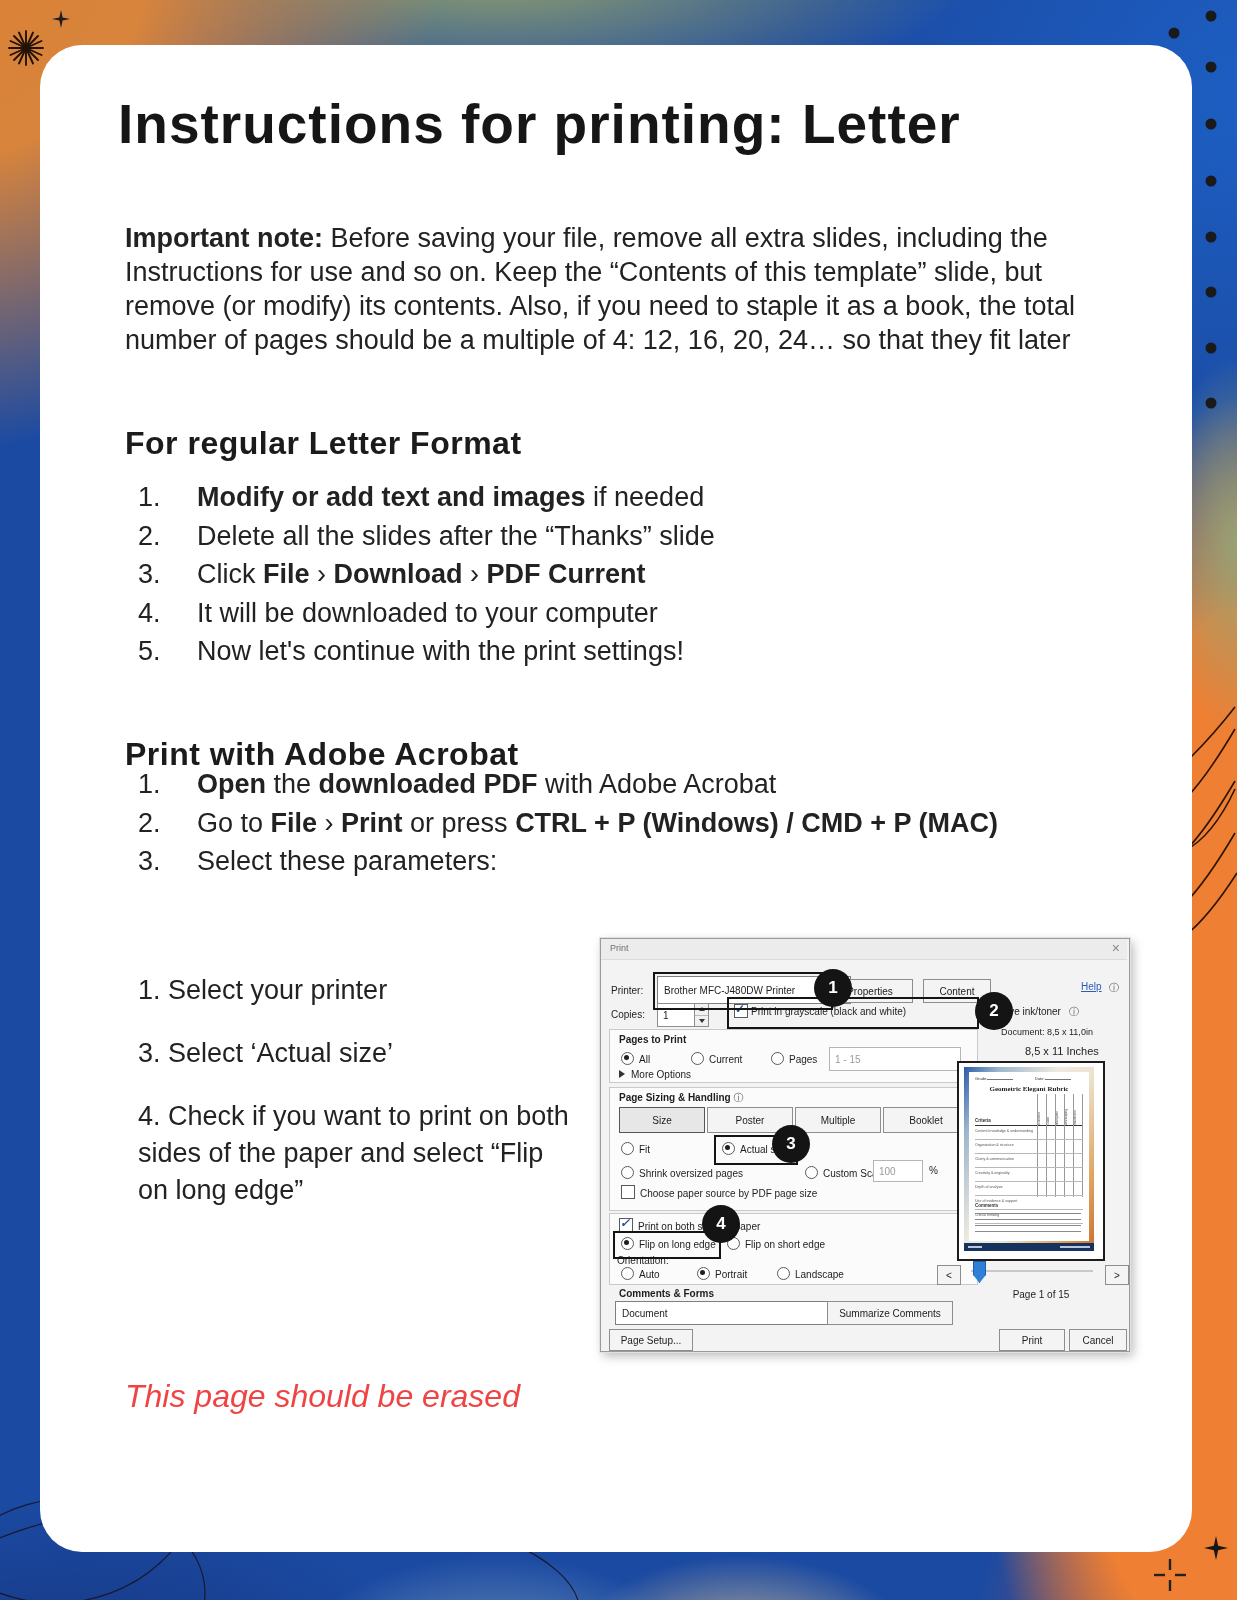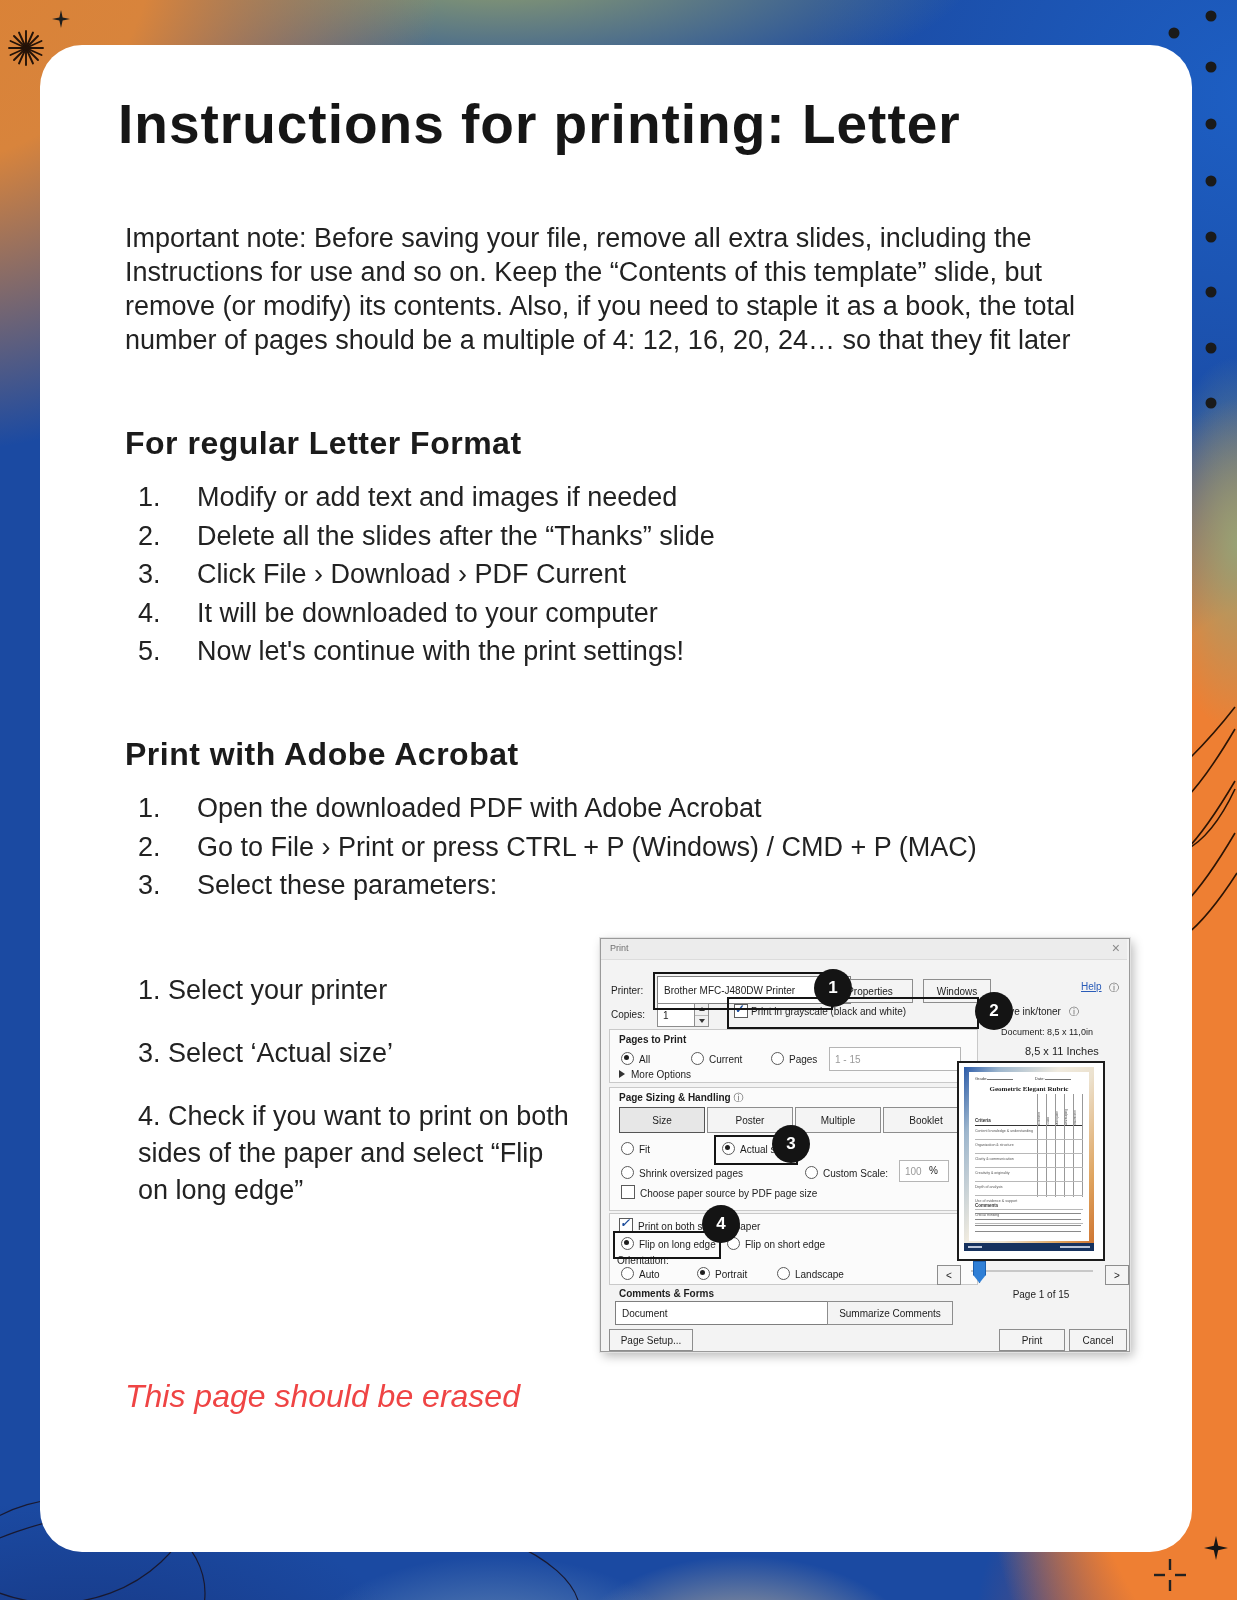--- a/index.html
+++ b/index.html
@@ -18,21 +18,21 @@
       radial-gradient(ellipse 520px 280px at 6% 106%, #16337c 0%, rgba(22,51,124,0) 70%),
       radial-gradient(ellipse 640px 540px at 102% 6%, #1d5fc4 0%, rgba(29,95,196,0) 72%);
   }
   .a{position:absolute;}
   .card{
     position:absolute;left:40px;top:45px;width:1152px;height:1507px;
     background:#ffffff;border-radius:42px;z-index:1;
   }
   .title{font-size:55px;font-weight:700;letter-spacing:1px;color:#161616;white-space:nowrap;}
   .note{font-size:27px;line-height:34px;color:#222;}
-  .b{font-weight:400;}
+  .b{font-weight:700;}
   .h2{font-size:32px;font-weight:700;letter-spacing:.5px;color:#1b1b1b;white-space:nowrap;}
   ol.steps-ol{list-style:none;margin:0;padding:0;counter-reset:n;font-size:27px;line-height:38.5px;color:#222;}
   ol.steps-ol li{counter-increment:n;position:relative;padding-left:59px;}
   ol.steps-ol li::before{content:counter(n) ".";position:absolute;left:0;}
   .steps div{font-size:27px;line-height:37px;margin-bottom:26px;color:#222;}
   .erase{font-size:32px;font-style:italic;color:#ef4444;}
 
   
   .dlg{
     position:absolute;left:600px;top:938px;width:528px;height:412px;
@@ -157,21 +157,21 @@
     <div class="a h2" style="left:85px;top:380px">For regular Letter Format</div>
     <ol class="a steps-ol" style="left:98px;top:433px;width:930px">
         <li><span class="b">Modify or add text and images</span><span> if needed</span></li>
         <li><span>Delete all the slides after the “Thanks” slide</span></li>
         <li><span>Click </span><span class="b">File</span><span> › </span><span class="b">Download</span><span> › </span><span class="b">PDF Current</span></li>
         <li><span>It will be downloaded to your computer</span></li>
         <li><span>Now let's continue with the print settings!</span></li>
       </ol>
 
     <div class="a h2" style="left:85px;top:691px">Print with Adobe Acrobat</div>
-    <ol class="a steps-ol" style="left:98px;top:744px;width:960px">
+    <ol class="a steps-ol" style="left:98px;top:720px;width:960px">
         <li><span class="b">Open</span><span> the </span><span class="b">downloaded PDF</span><span> with Adobe Acrobat</span></li>
         <li><span>Go to </span><span class="b">File</span><span> › </span><span class="b">Print</span><span> or press </span><span class="b">CTRL + P (Windows) / CMD + P (MAC)</span></li>
         <li><span>Select these parameters:</span></li>
       </ol>
 
     <div class="a steps" style="left:98px;top:927px;width:435px">
         <div>1. Select your printer</div>
         <div>3. Select ‘Actual size’</div>
         <div>4. Check if you want to print on both sides of the paper and select “Flip on long edge”</div>
       </div>
@@ -190,21 +190,21 @@
     <span class="a lab" style="left:10px;top:46px">Printer:</span>
     <div class="a sel" style="left:56px;top:37px;width:168px;height:26px">
       <span>Brother MFC-J480DW Printer</span>
       <span class="chev"></span>
     </div>
     <div class="hl" style="left:52px;top:33px;width:176px;height:34px"></div>
     <div class="btn a" style="left:226px;top:40px;width:84px;height:22px">
         <span>Properties</span>
       </div>
     <div class="btn a" style="left:322px;top:40px;width:66px;height:22px">
-        <span>Windows</span>
+        <span>Content</span>
       </div>
     <span class="a help" style="left:480px;top:42px">Help</span>
     <span class="a i-icon" style="left:508px;top:42px">ⓘ</span>
     <div class="callout" style="left:213px;top:30px">1</div>
 
     
     <span class="a lab" style="left:10px;top:70px">Copies:</span>
     <div class="a inp" style="left:56px;top:64px;width:36px;height:22px">1</div>
     <div class="a spin" style="left:93px;top:64px;width:13px;height:22px">
       <span>
@@ -245,21 +245,21 @@
     <div class="btn a" style="left:282px;top:168px;width:84px;height:24px">
         <span>Booklet</span>
       </div>
 
     <span class="a ctl" style="left:20px;top:203px"><i class="radio"></i><span>Fit</span></span>
     <div class="hl" style="left:113px;top:196px;width:80px;height:26px"></div>
     <span class="a ctl" style="left:121px;top:203px"><i class="radio on"></i><span>Actual size</span></span>
     <div class="callout" style="left:171px;top:186px">3</div>
     <span class="a ctl" style="left:20px;top:227px"><i class="radio"></i><span>Shrink oversized pages</span></span>
     <span class="a ctl" style="left:204px;top:227px"><i class="radio"></i><span>Custom Scale:</span></span>
-    <div class="a inp gray" style="left:298px;top:221px;width:38px;height:20px">100</div>
+    <div class="a inp gray" style="left:272px;top:221px;width:38px;height:20px">100</div>
     <span class="a lab" style="left:328px;top:226px">%</span>
     <span class="a ctl" style="left:20px;top:246px"><i class="cb"></i><span>Choose paper source by PDF page size</span></span>
 
     
     <div class="panel a" style="left:8px;top:274px;width:367px;height:70px"></div>
     <span class="a ctl" style="left:18px;top:279px"><i class="cb on"></i><span>Print on both sides of paper</span></span>
     <div class="hl" style="left:12px;top:292px;width:104px;height:24px"></div>
     <span class="a ctl" style="left:20px;top:298px"><i class="radio on"></i><span>Flip on long edge</span></span>
     <span class="a ctl" style="left:126px;top:298px"><i class="radio"></i><span>Flip on short edge</span></span>
     <div class="callout" style="left:101px;top:266px">4</div>

